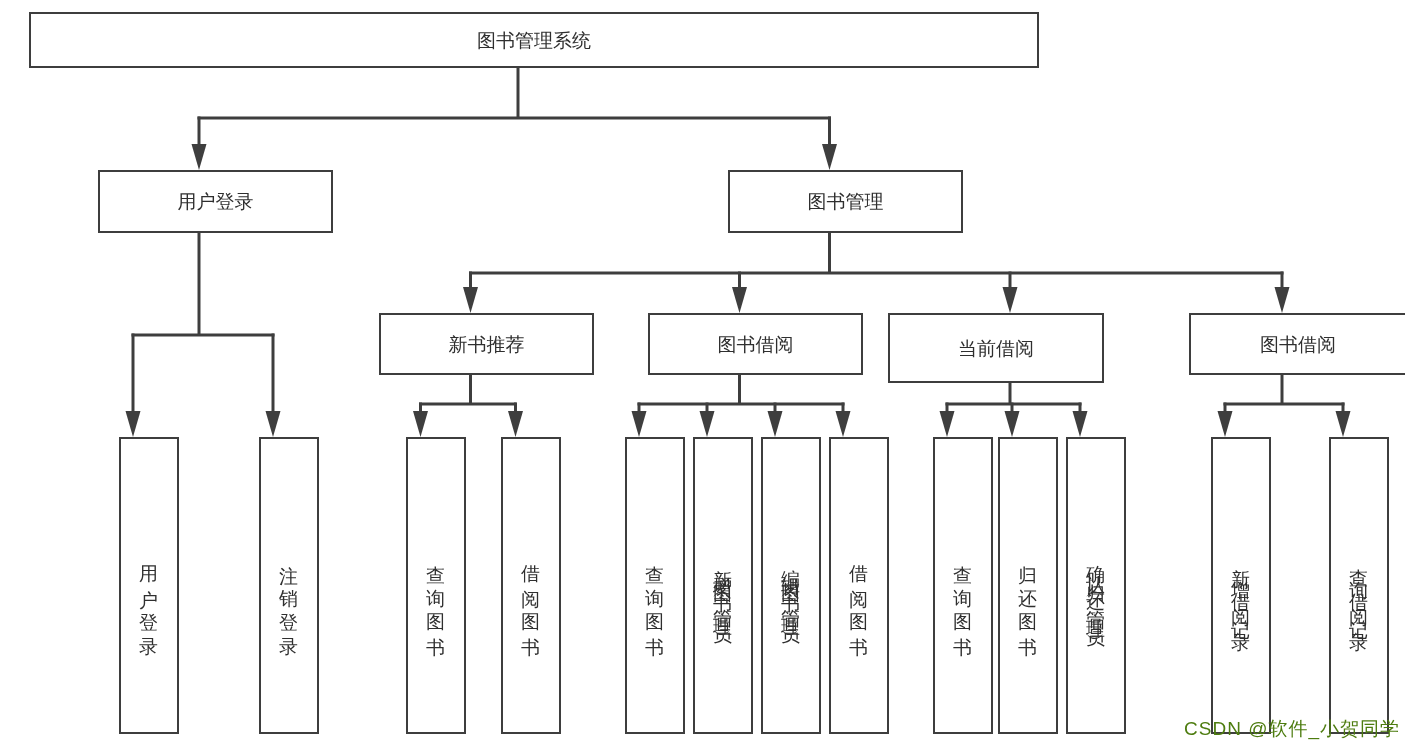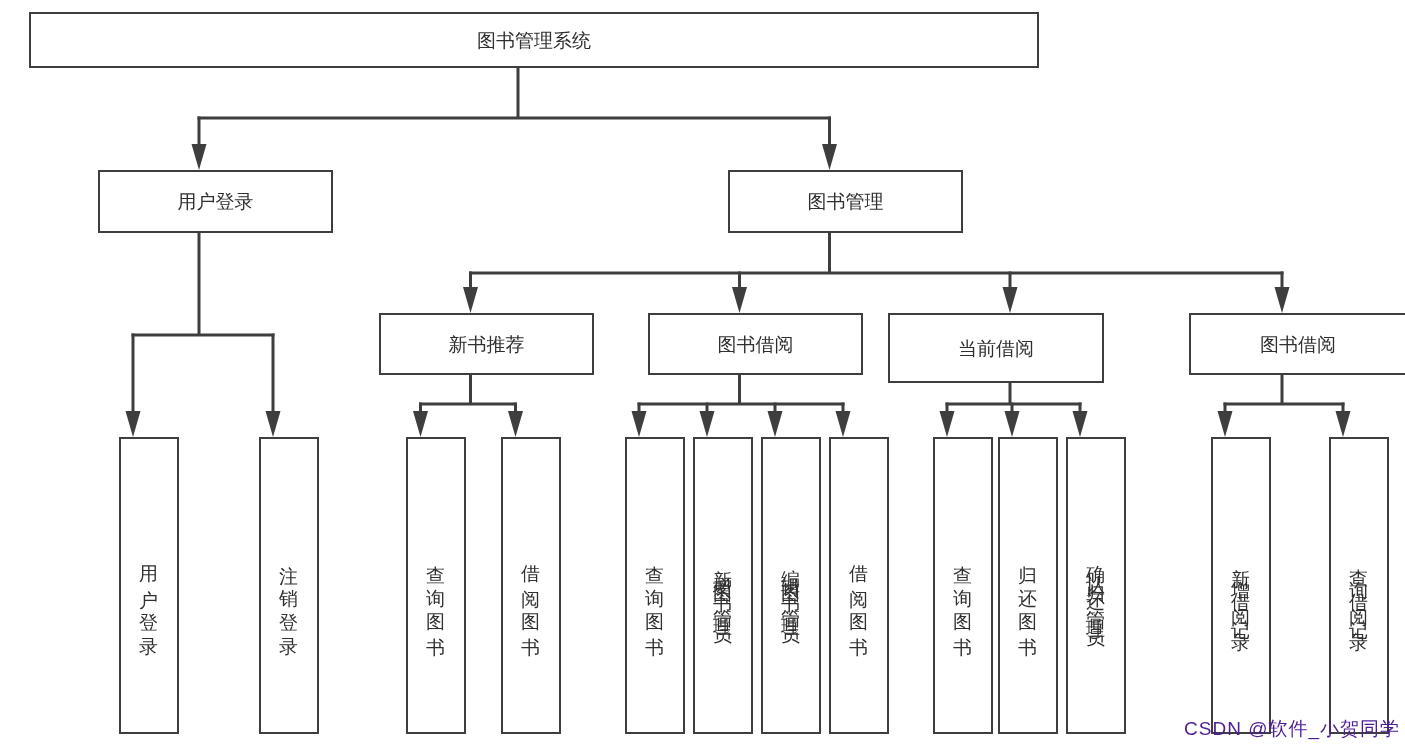--- a/index.html
+++ b/index.html
@@ -14,21 +14,21 @@
     position:absolute;background:#ffffff;border:2px solid #3e3e3e;box-sizing:border-box;
     display:flex;align-items:center;justify-content:center;
     font-size:19px;line-height:1;color:#2f2f2f;margin-left:16px;
   }
   .leaf{writing-mode:vertical-rl;text-orientation:mixed;}
   .ls4 span{letter-spacing:24px;margin-bottom:-24px;}
   .ls6 span{letter-spacing:13px;margin-bottom:-13px;}
   .ls8 span{letter-spacing:9px;margin-bottom:-9px;}
   .ls9 span{letter-spacing:8px;margin-bottom:-8px;}
   .watermark{
-    position:absolute;top:716px;right:5px;font-size:19px;color:#4c1d95;
+    position:absolute;top:716px;right:5px;font-size:19px;color:#4d7c0f;
     letter-spacing:1px;white-space:nowrap;
   }
 </style>
 </head>
 <body>
 
 <div id="canvas">
 
   <svg id="connector-layer" viewBox="0 0 1405 747" xmlns="http://www.w3.org/2000/svg">
 

